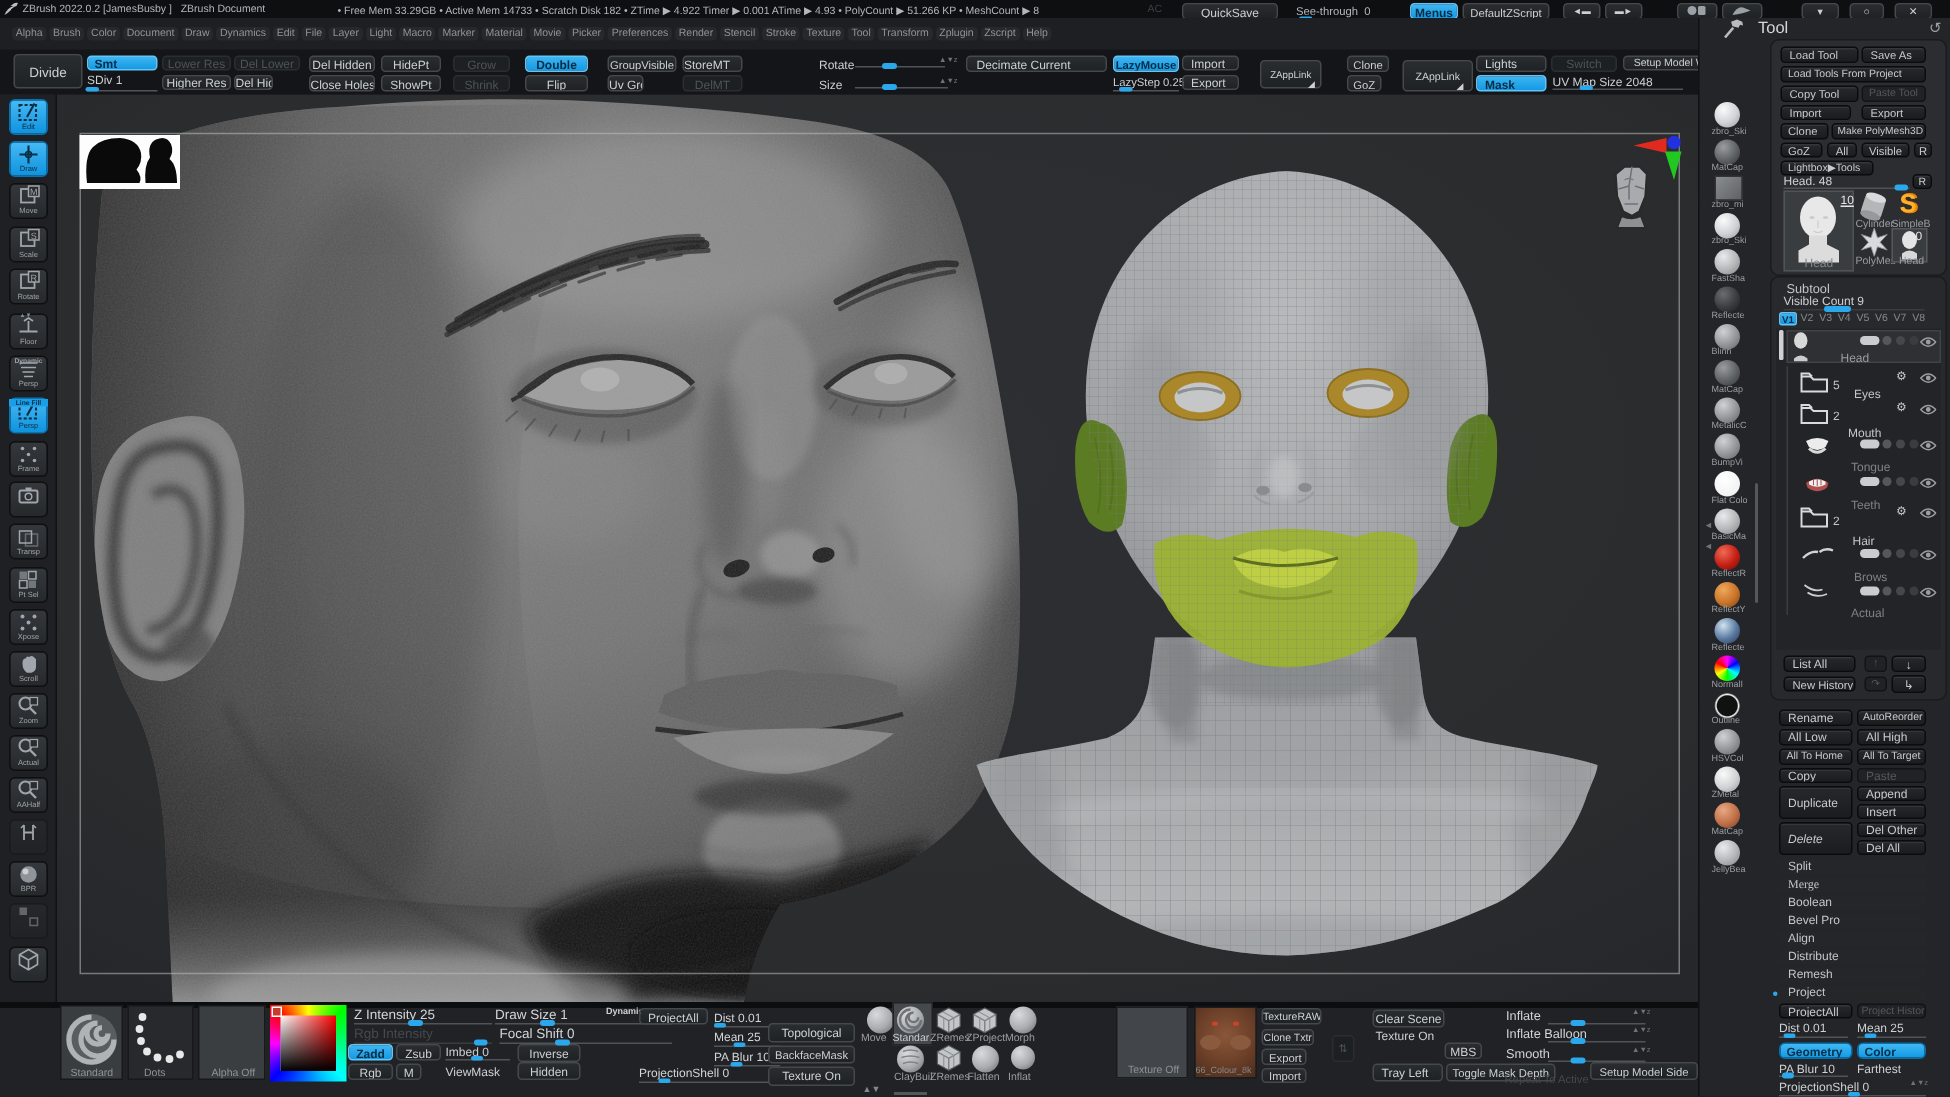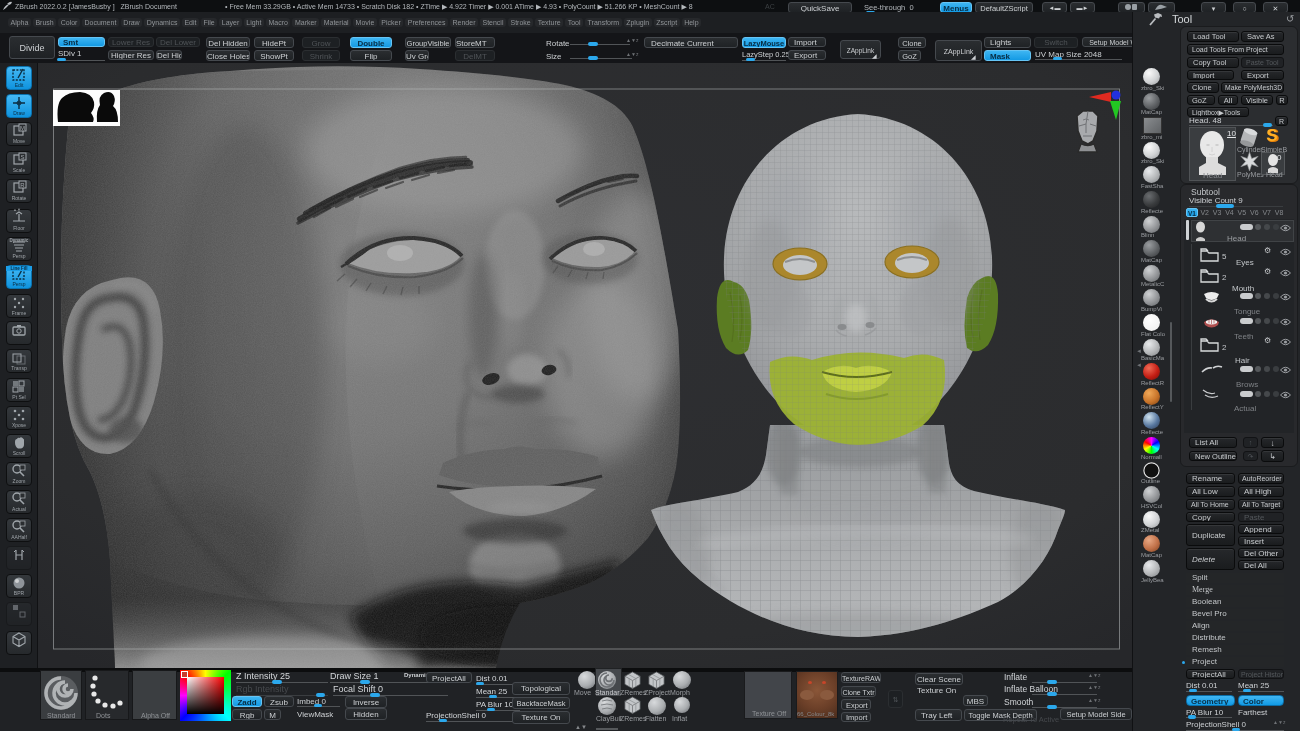--- a/index.html
+++ b/index.html
@@ -822,21 +822,21 @@
     <div style="position:absolute;left:1264px;top:391px;width:6px;height:6px;border-radius:50%;background:#45484b;"></div>
     <div style="position:absolute;left:1273px;top:391px;width:6px;height:6px;border-radius:50%;background:#3a3d40;"></div>
 <svg style="position:absolute;left:1280px;top:391px;opacity:1" width="11" height="8" viewBox="0 0 11 8">
       <path d="M.5 4 Q5.5 -1.5 10.5 4 Q5.5 9.5 .5 4Z" fill="none" stroke="#9a9da1" stroke-width="1"></path>
       <circle cx="5.5" cy="4" r="1.6" fill="#9a9da1"></circle>
     </svg>
 <div class="t" style="left:1234px;top:404px;font-size:8px;color:#7f8286;">Actual</div>
 <div class="pb" style="left:1189px;top:437px;width:48px;height:10.5px;font-size:8px;line-height:10.5px;text-align:left;padding-left:5px;text-align:left;">List All</div>
 <div class="pbf" style="left:1243px;top:437px;width:15px;height:10.5px;font-size:7px;line-height:10.5px;text-align:center;">↑</div>
 <div class="pb" style="left:1261px;top:436.5px;width:23px;height:11.5px;font-size:8px;line-height:11.5px;text-align:center;">↓</div>
-<div class="pb" style="left:1189px;top:450.5px;width:48px;height:10.5px;font-size:7.5px;line-height:10.5px;text-align:left;padding-left:5px;text-align:left;">New Outline</div>
+<div class="pb" style="left:1189px;top:450.5px;width:48px;height:10.5px;font-size:7.5px;line-height:10.5px;text-align:left;padding-left:5px;text-align:left;">New History</div>
 <div class="pbf" style="left:1243px;top:450.5px;width:15px;height:10.5px;font-size:7px;line-height:10.5px;text-align:center;">↷</div>
 <div class="pb" style="left:1261px;top:450px;width:23px;height:11.5px;font-size:8px;line-height:11.5px;text-align:center;">↳</div>
 <div class="pb" style="left:1186px;top:473px;width:49px;height:10.5px;font-size:8px;line-height:10.5px;text-align:left;padding-left:5px;text-align:left;">Rename</div>
 <div class="pb" style="left:1238px;top:473px;width:46px;height:10.5px;font-size:7px;line-height:10.5px;text-align:left;padding-left:3px;text-align:left;">AutoReorder</div>
 <div class="pb" style="left:1186px;top:486px;width:49px;height:10.5px;font-size:8px;line-height:10.5px;text-align:left;padding-left:5px;text-align:left;">All Low</div>
 <div class="pb" style="left:1238px;top:486px;width:46px;height:10.5px;font-size:8px;line-height:10.5px;text-align:left;padding-left:5px;text-align:left;">All High</div>
 <div class="pb" style="left:1186px;top:499px;width:49px;height:10.5px;font-size:7px;line-height:10.5px;text-align:left;padding-left:4px;text-align:left;">All To Home</div>
 <div class="pb" style="left:1238px;top:499px;width:46px;height:10.5px;font-size:7px;line-height:10.5px;text-align:left;padding-left:3px;text-align:left;">All To Target</div>
 <div class="pb" style="left:1186px;top:511.5px;width:49px;height:10.5px;font-size:8px;line-height:10.5px;text-align:left;padding-left:5px;text-align:left;">Copy</div>
 <div class="pbf" style="left:1238px;top:511.5px;width:46px;height:10.5px;font-size:8px;line-height:10.5px;text-align:left;padding-left:5px;text-align:left;">Paste</div>

